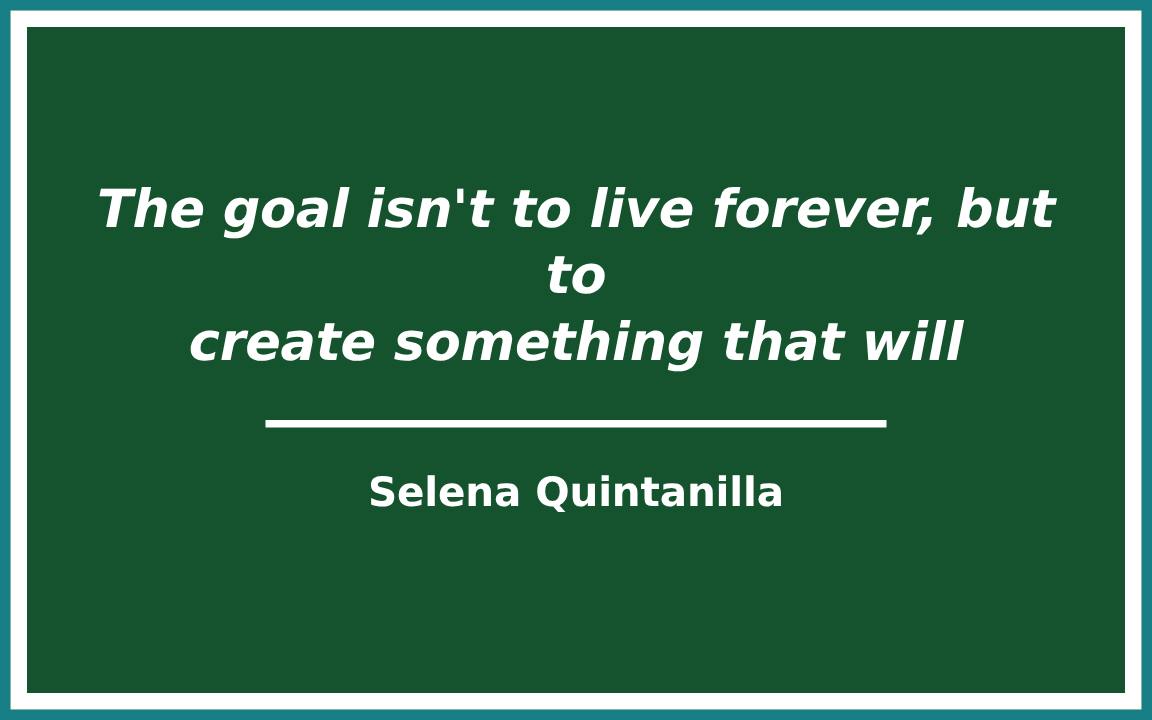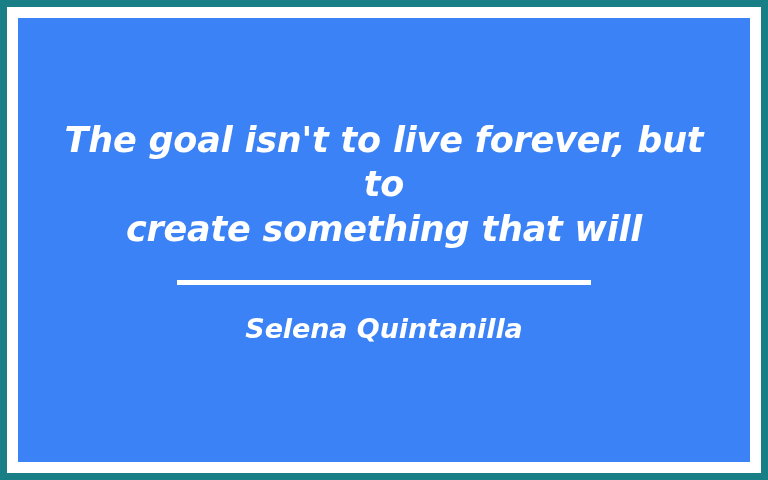--- a/index.html
+++ b/index.html
@@ -21,21 +21,21 @@
     height: 480px;
     background: #177f85;
     padding: 7px;
   }
 
   #card-frame {
     box-sizing: border-box;
     width: 100%;
     height: 100%;
     border: 11px solid #ffffff;
-    background: #3b82f6;
+    background: #14532d;
     display: flex;
     flex-direction: column;
     align-items: center;
     justify-content: center;
   }
 
   #card-content {
     width: 100%;
     display: flex;
     flex-direction: column;
@@ -67,21 +67,20 @@
     margin: 29px 0 0 0;
   }
 
   #quote-author {
     margin: 28px 0 4px 0;
     text-align: center;
     color: #ffffff;
     font-family: "DejaVu Sans", sans-serif;
     font-size: 27px;
     font-weight: bold;
-    font-style: italic;
     letter-spacing: -0.1px;
   }
 </style>
 </head>
 <body>
 
 <div id="quote-card">
   <div id="card-frame">
     <div id="card-content">
 

